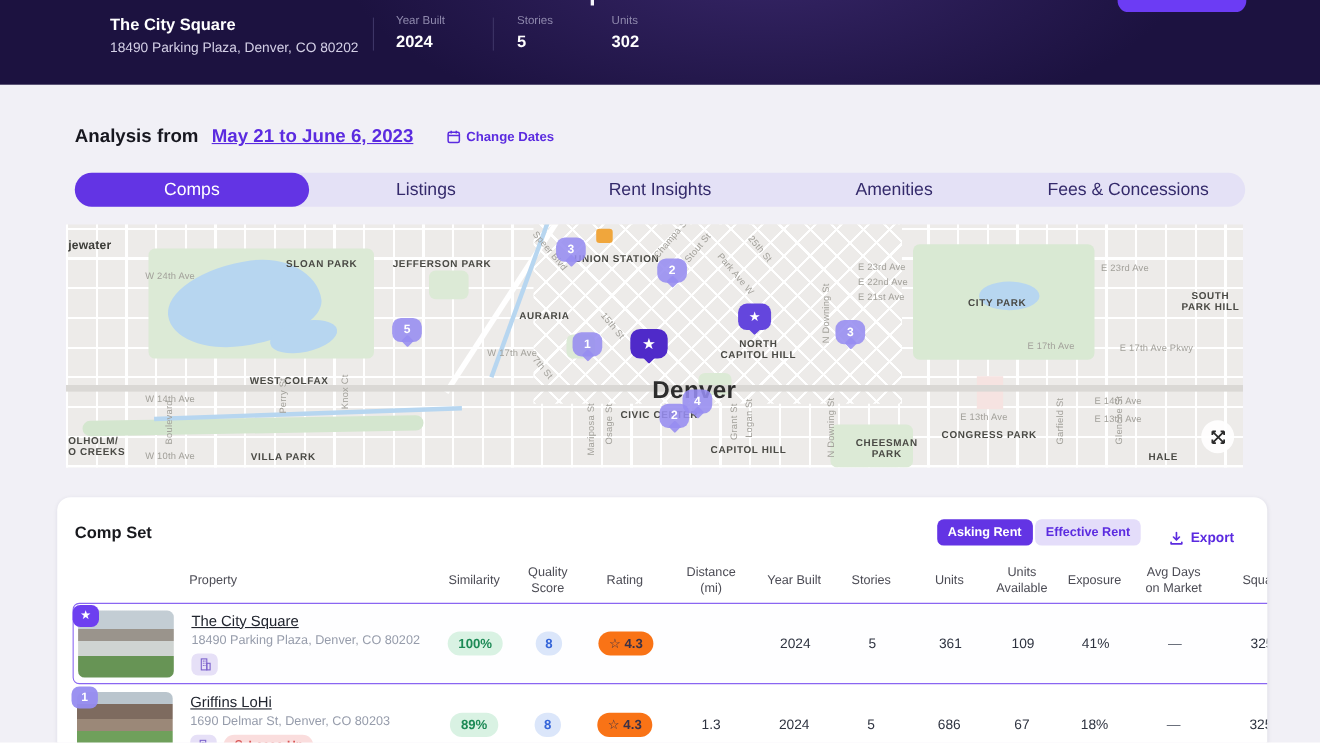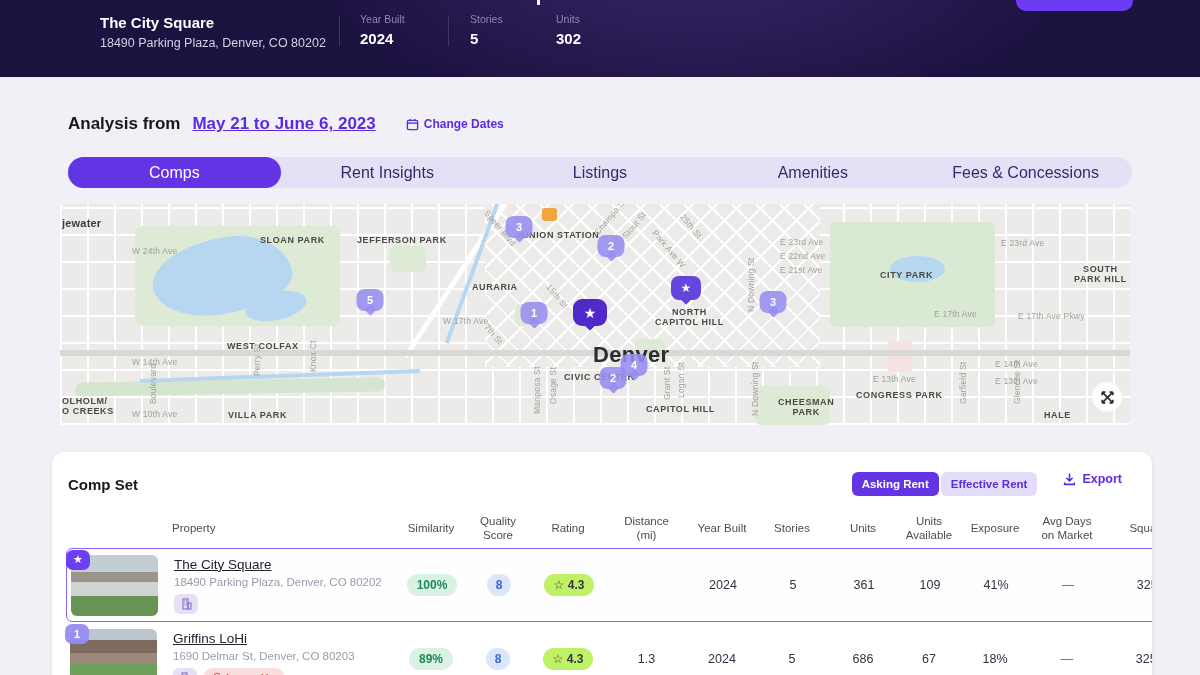--- a/index.html
+++ b/index.html
@@ -63,21 +63,21 @@
   .marker.star { width:30px; height:24px; border-radius:8px; background:#6446dd; font-size:12px; z-index:31; }
   .poi { position:absolute; left:482px; top:4px; width:15px; height:13px; background:#f0a63c; border-radius:3px; z-index:25; }
   .expand-btn { position:absolute; left:1032px; top:178px; width:30px; height:30px; border-radius:50%;
     background:rgba(255,255,255,0.9); display:flex; align-items:center; justify-content:center;
     cursor:pointer; z-index:40; }
 
   
   .card { position:absolute; left:52px; top:452px; width:1100px; height:400px; background:#ffffff;
     border-radius:12px; box-shadow:0 1px 4px rgba(30,25,70,0.08); overflow:hidden; }
   .ctitle { position:absolute; left:16px; top:24px; font-size:15px; font-weight:700; color:#17181d; }
-  .head-right { position:absolute; right:30px; top:20px; display:flex; align-items:flex-start; }
+  .head-right { position:absolute; right:30px; top:20px; display:flex; align-items:flex-end; }
   .pill-btn { height:24px; display:flex; align-items:center; padding:0 10px; border-radius:6px;
     font-size:11.5px; font-weight:700; cursor:pointer; }
   .pill-btn.on { background:#6334e4; color:#ffffff; }
   .pill-btn.off { background:#e4ddfa; color:#5b2be0; margin-left:2px; }
   .export-btn { display:flex; align-items:center; gap:6px; margin-left:26px; color:#5b2be0;
     font-size:12.5px; font-weight:700; cursor:pointer; }
 
   .table { position:absolute; left:14px; top:56px; width:1200px; }
   .trow { display:flex; align-items:center; min-width:1135px; }
   .thead { height:40px; }
@@ -102,21 +102,21 @@
   .pname { font-size:13.5px; font-weight:500; color:#20242e; text-decoration:underline; cursor:pointer; }
   .paddr { font-size:11.5px; color:#969cab; margin-top:4px; }
   .ptags { display:flex; gap:6px; margin-top:6px; align-items:center; }
   .tag-bldg { width:24px; height:20px; border-radius:6px; background:#e6e0f7; display:flex;
     align-items:center; justify-content:center; }
   .tag-lease { height:20px; border-radius:10px; background:#fadddd; color:#d95757; font-size:11px;
     font-weight:700; display:flex; align-items:center; gap:4px; padding:0 9px; }
   .vpill { display:inline-block; padding:4px 10px; border-radius:12px; font-size:12px; font-weight:600; }
   .vpill.green { background:#d9f2e3; color:#1d8a56; }
   .vpill.blue { background:#dbe6fa; color:#3565d9; padding:4px 9px; }
-  .vpill.rate { background:#bef264; color:#3a3147; }
+  .vpill.rate { background:#f97316; color:#3a3147; }
   .dash { color:#5d6370; }
 </style>
 </head>
 <body>
 
 <header class="topbar">
   <div class="cut-mark"></div>
   <div class="cut-btn"></div>
   <div class="prop-name">The City Square</div>
   <div class="prop-addr">18490 Parking Plaza, Denver, CO 80202</div>
@@ -145,22 +145,22 @@
       <line x1="1.5" y1="5.5" x2="12.5" y2="5.5" stroke="#5b2be0" stroke-width="1.5"></line>
       <line x1="4.5" y1="1" x2="4.5" y2="3.5" stroke="#5b2be0" stroke-width="1.5"></line>
       <line x1="9.5" y1="1" x2="9.5" y2="3.5" stroke="#5b2be0" stroke-width="1.5"></line>
     </svg>
     <span>Change Dates</span>
   </span>
 </div>
 
 <nav class="tabs">
   <div class="tab active">Comps</div>
+  <div class="tab">Listings</div>
   <div class="tab">Rent Insights</div>
-  <div class="tab">Listings</div>
   <div class="tab">Amenities</div>
   <div class="tab">Fees &amp; Concessions</div>
 </nav>
 
 <div class="map" id="map">
   <div class="shape park" style="left:75px;top:22px;width:205px;height:100px"></div>
   <div class="shape water" style="left:92px;top:34px;width:140px;height:76px;border-radius:58% 42% 55% 45%/52% 58% 42% 48%;transform:rotate(-8deg)"></div>
   <div class="shape water" style="left:185px;top:88px;width:62px;height:28px;border-radius:50%;transform:rotate(-12deg)"></div>
   <div class="shape park" style="left:330px;top:42px;width:36px;height:26px"></div>
   <div class="shape diag-grid"></div>

